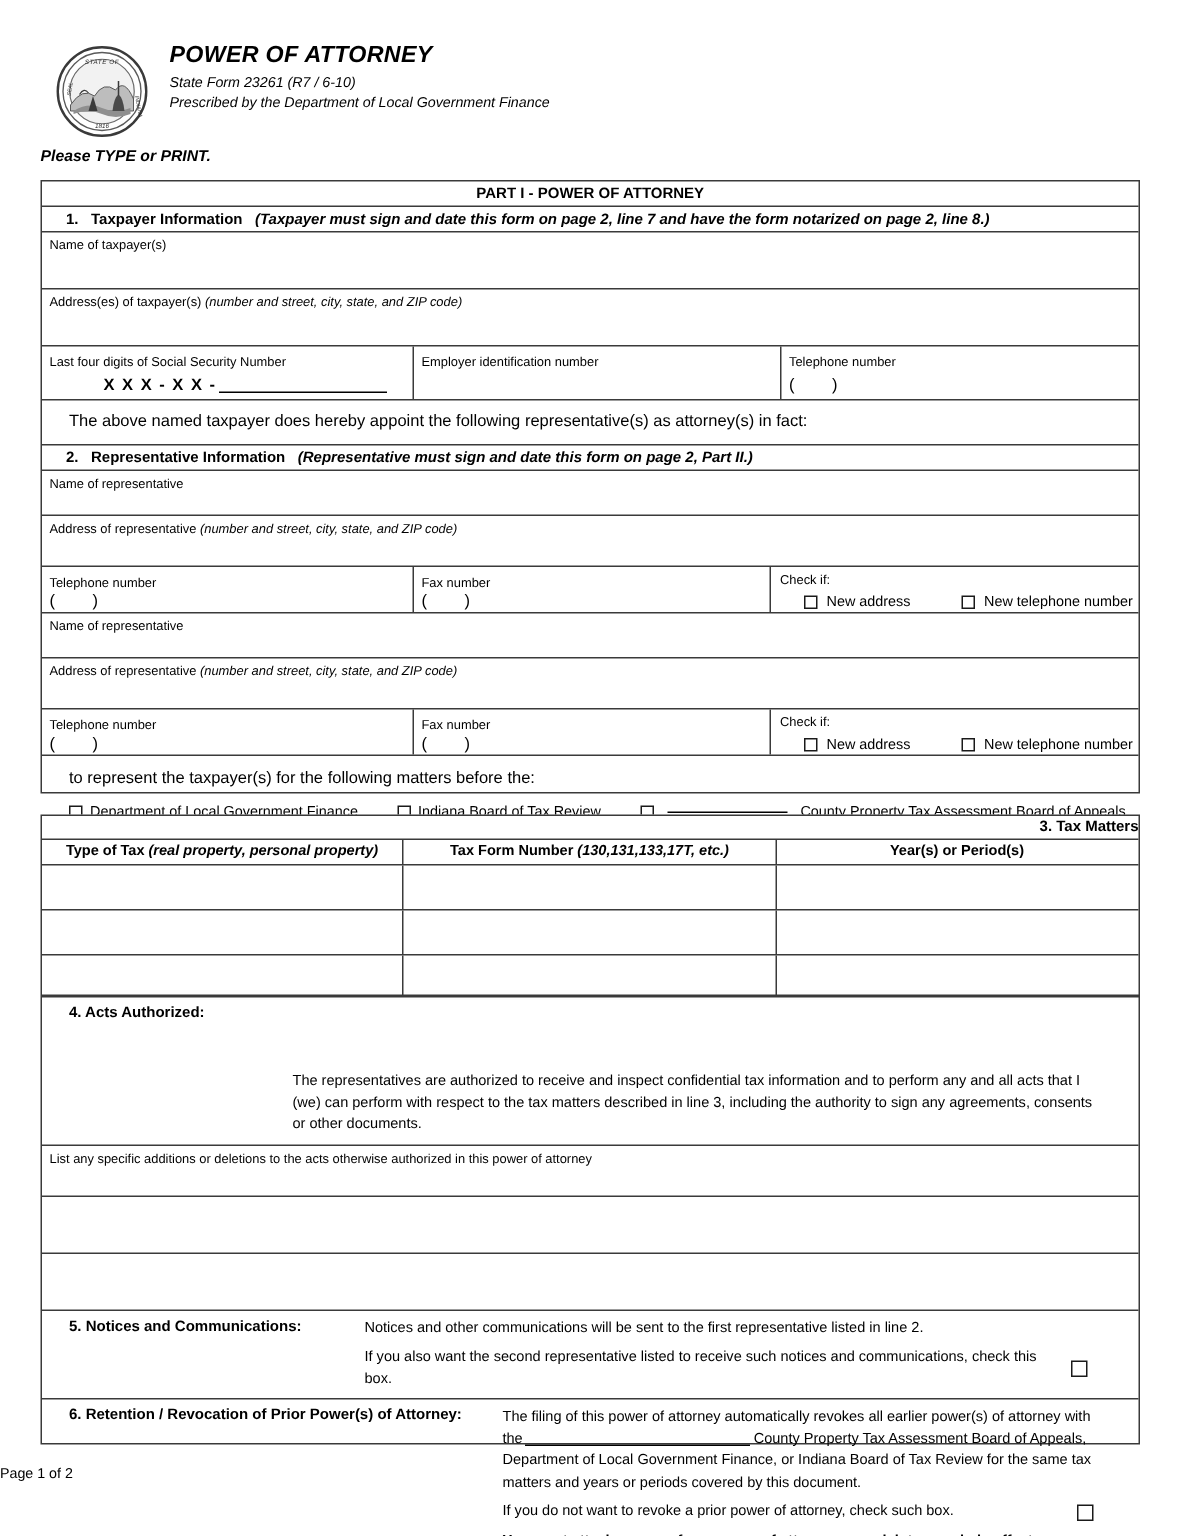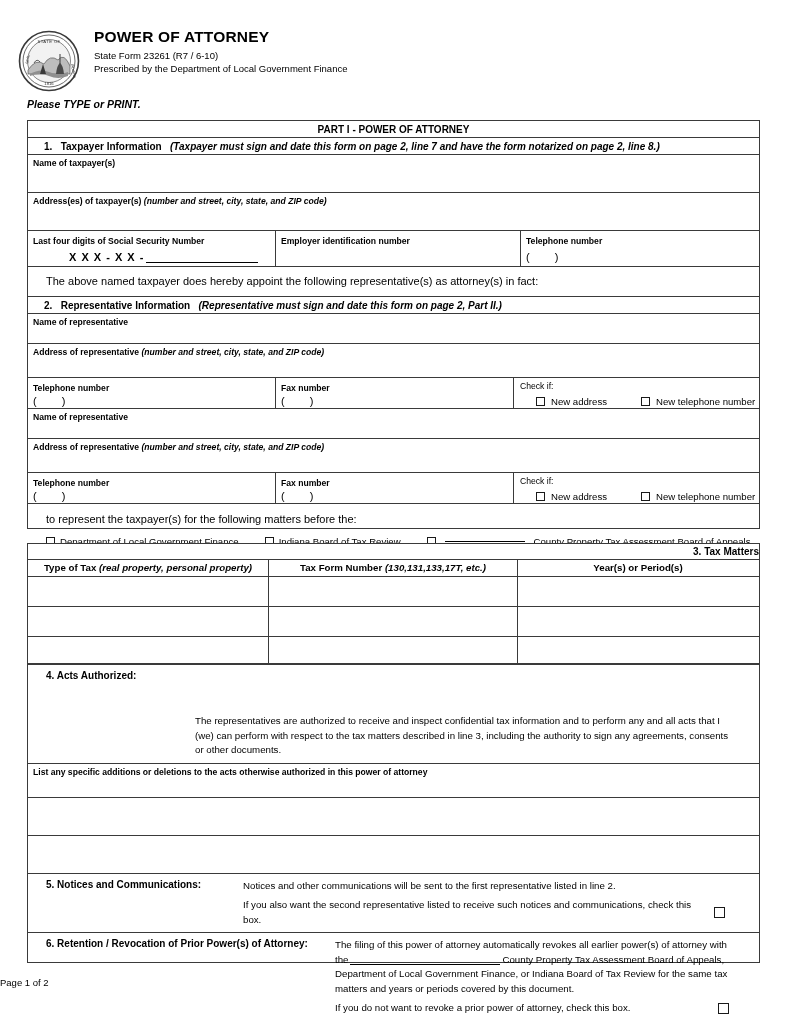--- a/index.html
+++ b/index.html
@@ -20,24 +20,25 @@
     position: absolute;
     left: 0; top: 0;
     width: 791px;
     height: 1024px;
     background: #ffffff;
   }
 
   
   .header {
     position: absolute;
-    left: 18px;
+    left: 37px;
     top: 28px;
     width: 733px;
     height: 72px;
+    font-style: italic;
   }
   .seal {
     position: absolute;
     left: 0;
     top: 2px;
     width: 62px;
     height: 62px;
   }
   .header-text {
     position: absolute;
@@ -100,21 +101,20 @@
     line-height: 17px;
     height: 17px;
     padding-left: 16px;
   }
   .sec-head i { font-style: italic; }
 
   .field-label {
     font-size: 8.6px;
     line-height: 11px;
     padding: 3px 0 0 5px;
-    font-weight: bold;
   }
   .field-label i { font-style: italic; }
 
   .statement {
     font-size: 11px;
     line-height: 15px;
     padding: 7px 0 7px 18px;
   }
 
   .ssn-mask {
@@ -468,21 +468,21 @@
     <div class="row last numbered" style="min-height:106px;">
       <div class="num-label" style="width:307px;">6. Retention / Revocation of Prior Power(s) of Attorney:</div>
       <div class="num-body" style="width:400px;">
         <p>The filing of this power of attorney automatically revokes all earlier power(s) of attorney with</p>
         <p>
           <span>the</span><span class="long-blank"></span><span>County Property Tax Assessment Board of Appeals,</span>
         </p>
         <p>Department of Local Government Finance, or Indiana Board of Tax Review for the same tax</p>
         <p>matters and years or periods covered by this document.</p>
         <p class="sp body-with-chk">
-          <span>If you do not want to revoke a prior power of attorney, check this box.</span>
+          <span>If you do not want to revoke a prior power of attorney, check such box.</span>
           <span class="chk-lg" style="margin-left:12px;margin-right:6px;"></span>
         </p>
         <p class="sp">
           <strong>You must attach a copy of any power of attorney you wish to remain in effect.</strong>
         </p>
       </div>
     </div>
   </div>
 
   <div class="footer">

